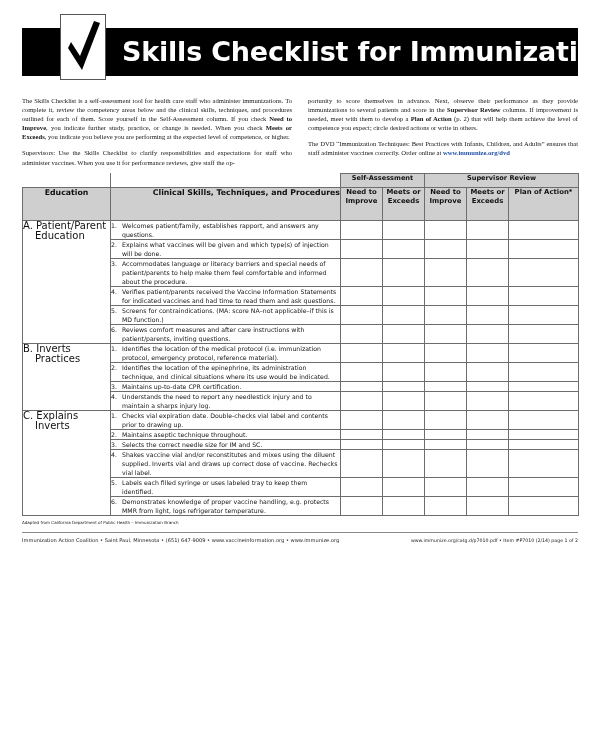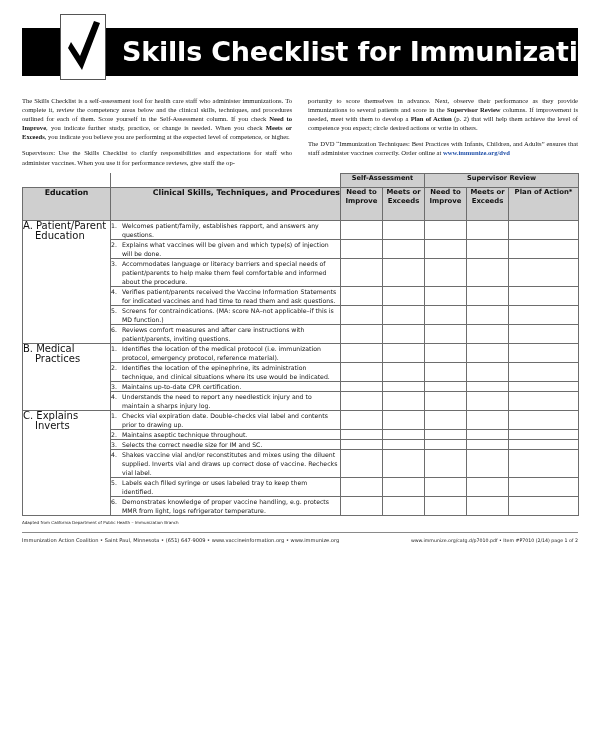--- a/index.html
+++ b/index.html
@@ -309,21 +309,21 @@
               <span class="num">6.</span>
               <span class="txt">Reviews comfort measures and after care instructions with patient/parents, inviting questions.</span>
             </td>
             <td class="box"></td>
             <td class="box"></td>
             <td class="box"></td>
             <td class="box"></td>
             <td class="box"></td>
           </tr>
           <tr>
-            <td class="comp" rowspan="4"><span>B. Medical</span><span class="c-ind">Practices</span></td>
+            <td class="comp" rowspan="4"><span>B. Inverts</span><span class="c-ind">Practices</span></td>
             <td class="skill">
               <span class="num">1.</span>
               <span class="txt">Identifies the location of the medical protocol (i.e. immunization protocol, emergency protocol, reference material).</span>
             </td>
             <td class="box"></td>
             <td class="box"></td>
             <td class="box"></td>
             <td class="box"></td>
             <td class="box"></td>
           </tr>

